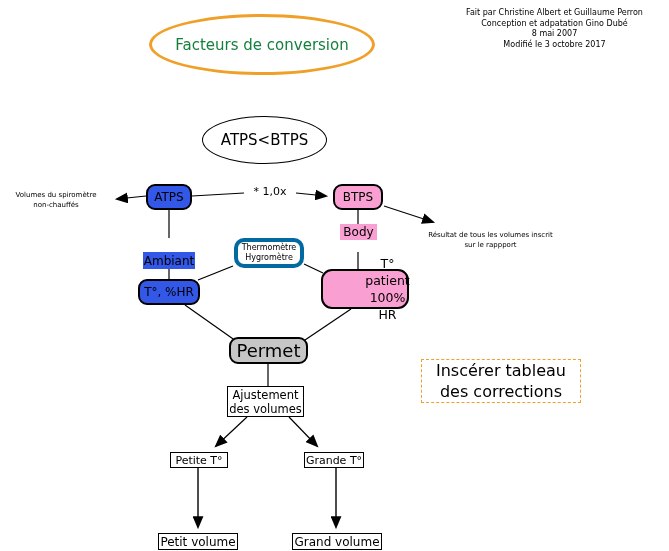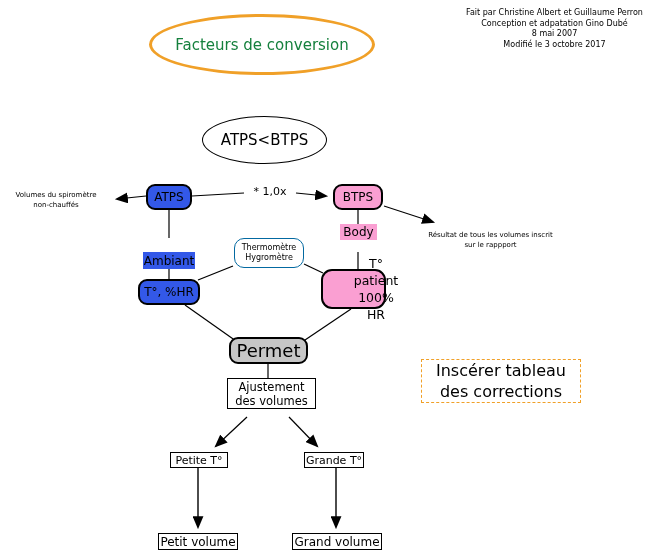--- a/index.html
+++ b/index.html
@@ -49,28 +49,28 @@
   .rounded { border: 2px solid #000; border-radius: 9px; }
   .atps  { left: 146px; top: 184px; width: 46px; height: 26px; background: var(--blue); font-size: 12px; }
   .btps  { left: 333px; top: 184px; width: 50px; height: 26px; background: var(--pink); font-size: 12px; }
   .factor { left: 240px; top: 185px; width: 60px; font-size: 11px; }
   .spiro-note  { left: 2px;   top: 191px; width: 108px; font-size: 7px; line-height: 9.5px; }
   .report-note { left: 408px; top: 231px; width: 165px; font-size: 7px; line-height: 9.5px; }
   .highlight-ambiant { left: 143px; top: 252px; width: 52px; height: 17px; background: var(--blue); font-size: 12px; }
   .highlight-body    { left: 340px; top: 224px; width: 37px; height: 16px; background: var(--pink); font-size: 12px; }
   .thermo {
     left: 234px; top: 238px; width: 70px; height: 30px;
-    background: #fff; border: 1px solid #0369a1; border-radius: 10px;
+    background: #fff; border: 4px solid #0369a1; border-radius: 10px;
     font-size: 8px; line-height: 10.5px;
   }
   .trh     { left: 138px; top: 279px; width: 62px; height: 26px; background: var(--blue); font-size: 12px; }
-  .patient { left: 321px; top: 269px; width: 65px; height: 40px; background: var(--pink); font-size: 12.5px; line-height: 17px; border-radius: 11px; padding-left: 45px; }
+  .patient { left: 321px; top: 269px; width: 88px; height: 40px; background: var(--pink); font-size: 12.5px; line-height: 17px; border-radius: 11px; padding-left: 45px; }
   .permet  { left: 229px; top: 337px; width: 79px; height: 27px; background: var(--gray); font-size: 18px; }
   .rect { background: #fff; border: 1px solid #000; }
-  .ajust      { left: 227px; top: 378px; width: 89px; height: 31px; font-size: 11.5px; line-height: 14px; }
+  .ajust      { left: 227px; top: 386px; width: 77px; height: 31px; font-size: 11.5px; line-height: 14px; }
   .petite     { left: 170px; top: 452px; width: 58px; height: 16px; font-size: 11px; }
   .grande     { left: 304px; top: 452px; width: 60px; height: 16px; font-size: 11px; }
   .petit-vol  { left: 158px; top: 533px; width: 80px; height: 17px; font-size: 12px; }
   .grand-vol  { left: 292px; top: 533px; width: 90px; height: 17px; font-size: 12px; }
   .inserer {
     left: 421px; top: 359px; width: 160px; height: 44px;
     border: 1px dashed var(--orange);
     font-size: 16px; line-height: 21px;
   }
 </style>

